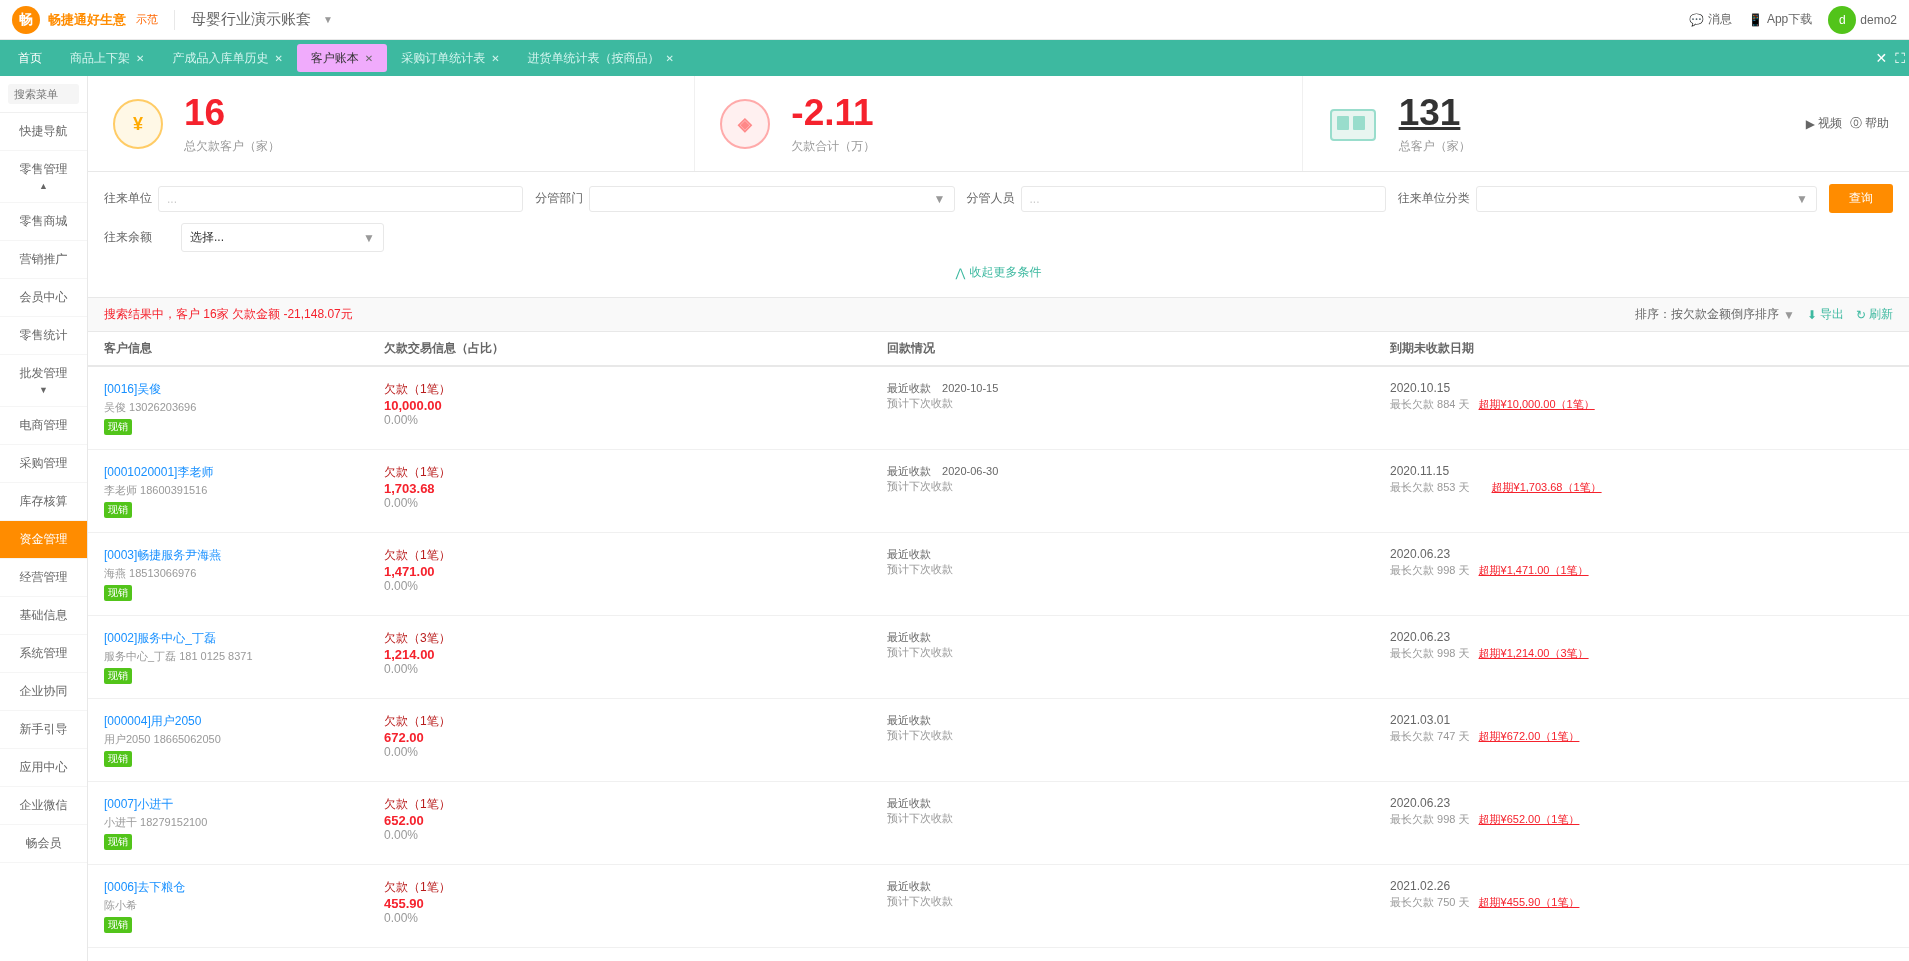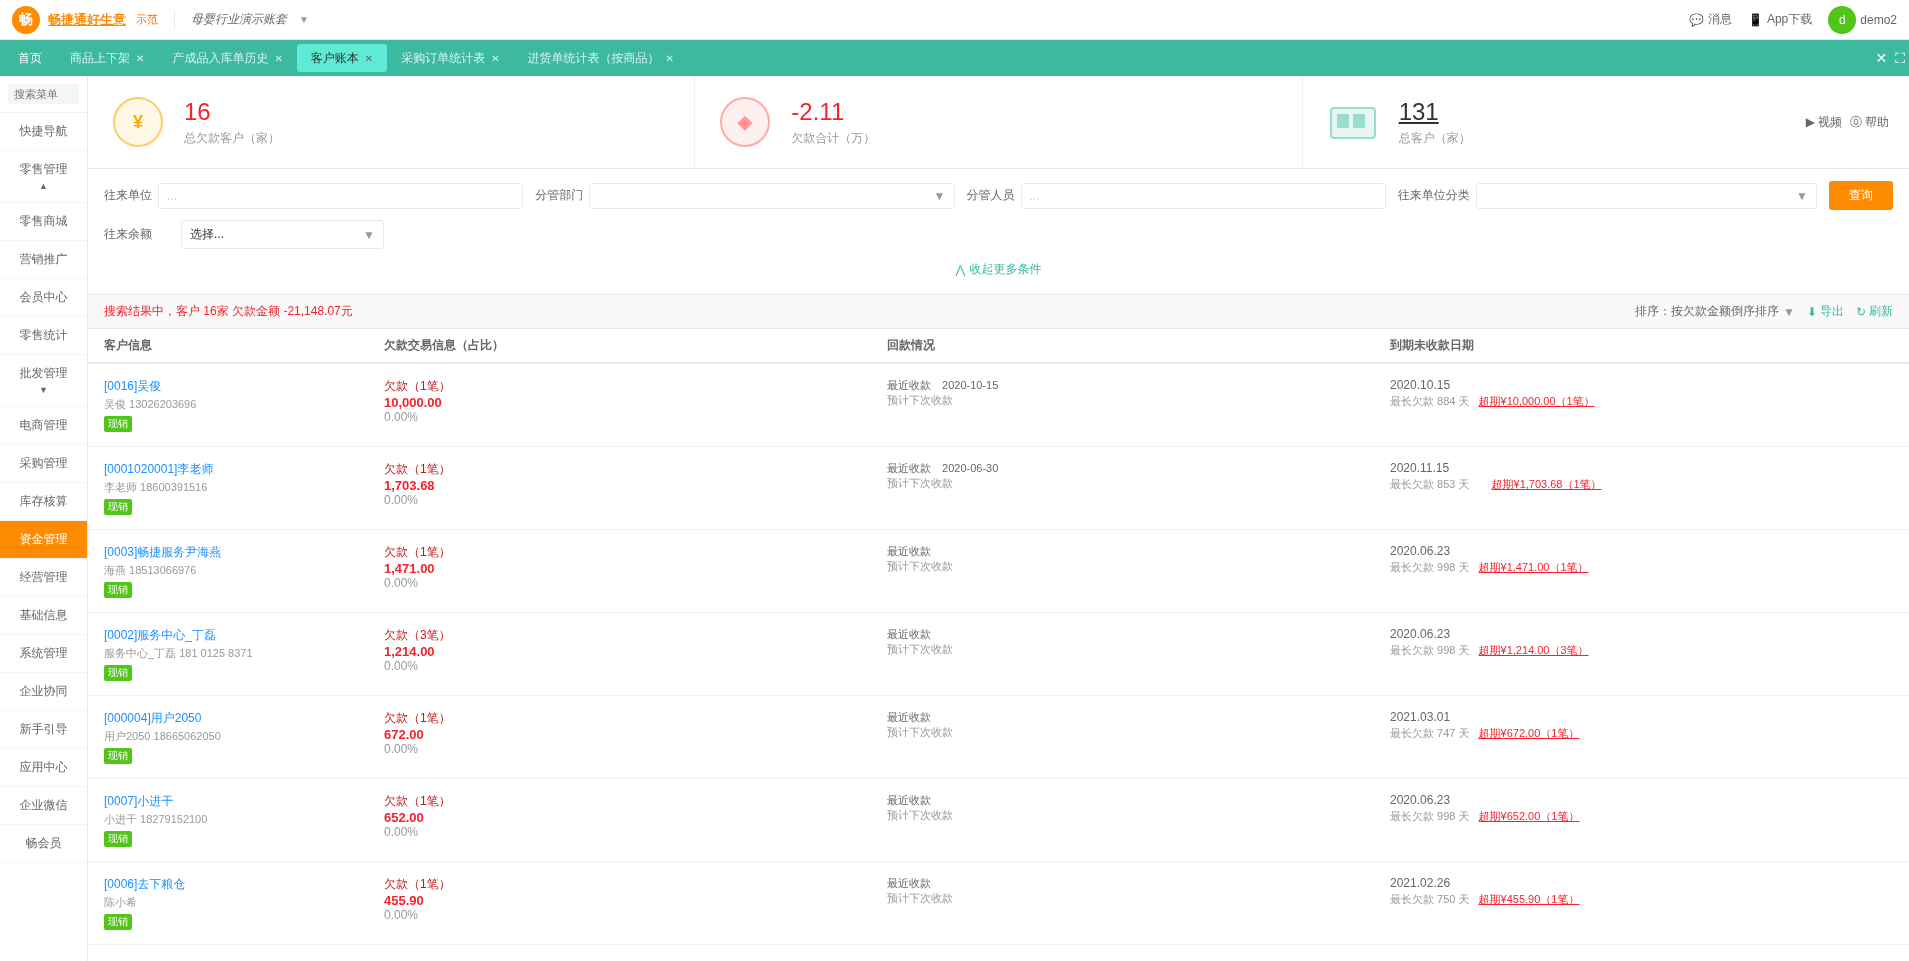--- a/index.html
+++ b/index.html
@@ -6,34 +6,34 @@
     body { font-family: 'Microsoft YaHei', Arial, sans-serif; font-size: 12px; background: #f5f5f5; color: #333; }
     
     
     .top-bar {
       display: flex; align-items: center; justify-content: space-between;
       background: #fff; height: 40px; padding: 0 12px;
       border-bottom: 1px solid #e8e8e8;
     }
     .logo-area { display: flex; align-items: center; gap: 8px; }
     .logo-icon { width: 28px; height: 28px; background: #ff8c00; border-radius: 50%; display: flex; align-items: center; justify-content: center; color: white; font-size: 14px; font-weight: bold; }
-    .company-selector { font-size: 12px; color: #666; cursor: pointer; font-style: italic; }
+    .company-selector { font-size: 15px; color: #666; cursor: pointer; }
     .top-right { display: flex; align-items: center; gap: 16px; }
     .top-right-item { display: flex; align-items: center; gap: 4px; color: #666; cursor: pointer; font-size: 12px; }
     .avatar { width: 28px; height: 28px; background: #52c41a; border-radius: 50%; display: flex; align-items: center; justify-content: center; color: white; font-size: 12px; }
 
     
     .tab-bar {
       display: flex; align-items: center; background: #3db9a0; height: 36px; padding: 0 4px;
     }
     .tab-item {
       display: flex; align-items: center; padding: 0 14px; height: 28px; cursor: pointer;
       color: #d4f5ef; font-size: 12px; border-radius: 3px; gap: 6px; white-space: nowrap;
     }
-    .tab-item.active { background: #5eead4; color: #333; }
+    .tab-item.active { background: #f0abfc; color: #333; }
     .tab-item.home { background: transparent; color: #fff; }
     .tab-close { font-size: 10px; color: inherit; cursor: pointer; }
     .tab-bar-end { margin-left: auto; display: flex; align-items: center; gap: 8px; }
     .tab-bar-btn { color: #fff; cursor: pointer; font-size: 14px; }
 
     
     .layout { display: flex; height: calc(100vh - 76px); }
     .sidebar { width: 88px; background: #fff; border-right: 1px solid #e8e8e8; overflow-y: auto; flex-shrink: 0; }
     .sidebar-search { padding: 8px; border-bottom: 1px solid #f0f0f0; }
     .sidebar-search-box { width: 100%; background: #f5f5f5; border: none; border-radius: 3px; padding: 4px 6px; font-size: 11px; color: #999; }
@@ -45,21 +45,21 @@
     
     .main { flex: 1; overflow-y: auto; background: #f5f5f5; }
     
     
     .summary-cards { display: flex; background: #fff; border-bottom: 1px solid #e8e8e8; }
     .summary-card { flex: 1; padding: 16px 20px; display: flex; align-items: center; gap: 16px; border-right: 1px solid #f0f0f0; }
     .summary-card:last-child { border-right: none; }
     .card-icon { width: 60px; height: 60px; display: flex; align-items: center; justify-content: center; }
     .card-icon svg { width: 52px; height: 52px; }
     .card-content { flex: 1; }
-    .card-number { font-size: 24px; font-weight: normal; }
+    .card-number { font-size: 37px; font-weight: bold; }
     .card-number.red { color: #f5222d; }
     .card-number.dark { color: #333; text-decoration: underline; }
     .card-label { font-size: 12px; color: #999; margin-top: 4px; }
     .card-actions { display: flex; gap: 8px; font-size: 12px; color: #666; }
     .card-action { display: flex; align-items: center; gap: 3px; cursor: pointer; }
 
     
     .filter-area { background: #fff; padding: 12px 16px; border-bottom: 1px solid #e8e8e8; }
     .filter-row { display: flex; align-items: center; gap: 12px; margin-bottom: 10px; }
     .filter-item { display: flex; align-items: center; gap: 6px; flex: 1; }
@@ -100,21 +100,21 @@
     ::-webkit-scrollbar { width: 6px; height: 6px; }
     ::-webkit-scrollbar-track { background: #f1f1f1; }
     ::-webkit-scrollbar-thumb { background: #ccc; border-radius: 3px; }
   </style>
 </head>
 <body>
 
 <div class="top-bar">
   <div class="logo-area">
     <div class="logo-icon">畅</div>
-    <div style="color:#ff8c00;font-size:13px;font-weight:bold;text-decoration:underline;">畅捷通好生意</div>
+    <div style="color:#ff8c00;font-size:13px;font-weight:bold;">畅捷通好生意</div>
     <div style="color:#ff6600;font-size:11px;margin-left:2px;">示范</div>
     <div style="width:1px;height:20px;background:#e8e8e8;margin:0 8px;"></div>
     <div class="company-selector">母婴行业演示账套</div>
     <span style="color:#999;font-size:10px;margin-left:4px;">▼</span>
   </div>
   <div class="top-right">
     <div class="top-right-item">
       <span>💬</span>
       <span>消息</span>
     </div>

